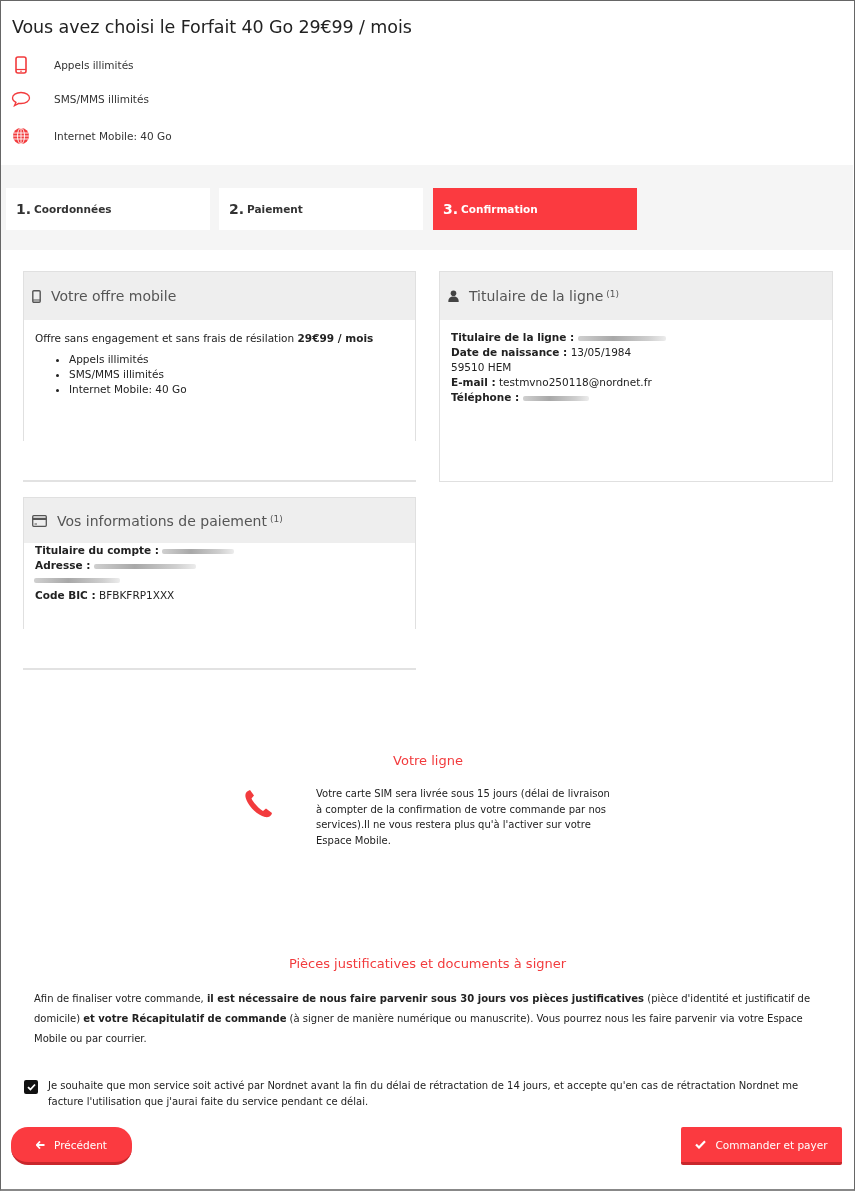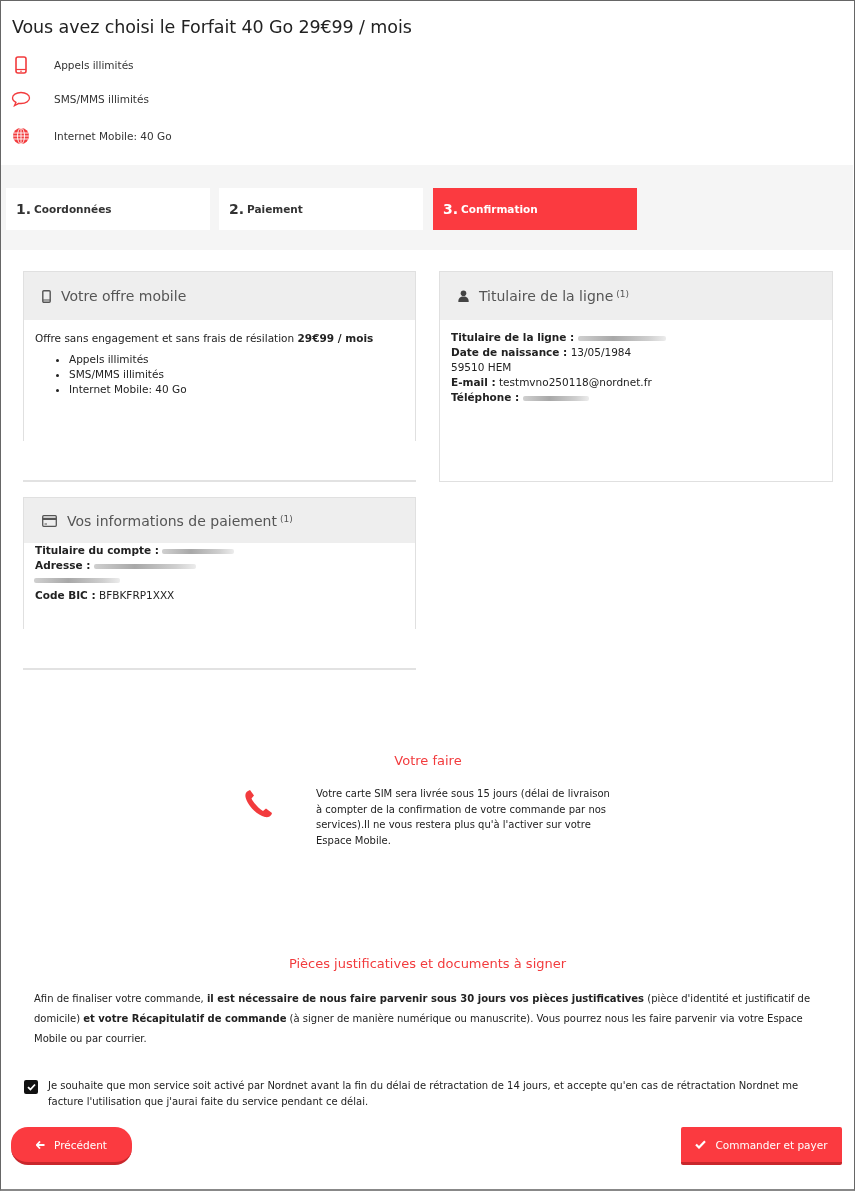--- a/index.html
+++ b/index.html
@@ -27,21 +27,21 @@
     position: absolute; top: 188px; height: 42px; width: 204px;
     background: #fff; display: flex; align-items: center; padding-left: 10px;
     font-size: 10.5px; color: #333; font-weight: bold;
   }
   .step .num { font-size: 14px; font-weight: bold; margin-right: 3px; }
   .step.active { background: #fb3a40; color: #fff; }
 
   .card { position: absolute; border: 1px solid #e0e0e0; background: #fff; }
   .card .head {
     height: 48px; background: #eeeeee; display: flex; align-items: center;
-    padding-left: 18px; font-size: 14px; color: #555;
+    padding-left: 8px; font-size: 14px; color: #555;
   }
   .card .head sup { font-size: 9px; margin-left: 3px; position: relative; top: -2px; }
   .card .body { padding: 10px 11px; font-size: 10.5px; line-height: 15px; color: #222; }
   .card .body b { font-weight: bold; text-align: center; }
   .card ul { margin-left: 34px; margin-top: 5px; }
   .card ul li { list-style: disc; }
   .blur {
     display: inline-block; height: 5px; vertical-align: middle;
     background: linear-gradient(90deg, #d0d0d0, #a8a8a8 40%, #cfcfcf 80%, #ececec);
     border-radius: 2px;
@@ -187,21 +187,21 @@
     <div><b>Titulaire du compte :</b> <span class="blur" style="width:72px;"></span></div>
     <div><b>Adresse :</b> <span class="blur" style="width:102px;"></span></div>
     <div style="height:15px; display:flex; align-items:center;">
         <span class="blur" style="width:86px; margin-left:-1px;"></span>
       </div>
     <div><b>Code BIC :</b> <span>BFBKFRP1XXX</span></div>
   </div>
 </div>
 <div class="hline" style="left:23px; top:668px; width:393px;"></div>
 
-<div class="sec-title" style="left:228px; top:753px; width:400px;">Votre faire</div>
+<div class="sec-title" style="left:228px; top:753px; width:400px;">Votre ligne</div>
 <span style="position:absolute; left:244px; top:789px; display:flex;">
   <svg width="29" height="30" viewBox="0 0 29 30">
       <path d="M4 2 C2 3 1 5 1.5 8 C3 15 12 26 21 28 C24 28.6 26.5 27.5 27.5 25.5 L28 24 L22 19.5 L19 22 C15 20 9 13 7.5 9.5 L10 6.5 L6 1 Z" fill="#f23b3d"></path>
     </svg>
 </span>
 <div class="ligne-text">Votre carte SIM sera livrée sous 15 jours (délai de livraison à compter de la confirmation de votre commande par nos services).Il ne vous restera plus qu'à l'activer sur votre Espace Mobile.</div>
 
 <div class="sec-title" style="left:20px; top:956px; width:815px;">Pièces justificatives et documents à signer</div>
 <div class="docs-text"><span>Afin de finaliser votre commande, </span><b>il est nécessaire de nous faire parvenir sous 30 jours vos pièces justificatives</b><span> (pièce d'identité et justificatif de domicile) </span><b>et votre Récapitulatif de commande</b><span> (à signer de manière numérique ou manuscrite). Vous pourrez nous les faire parvenir via votre Espace Mobile ou par courrier.</span></div>
 

